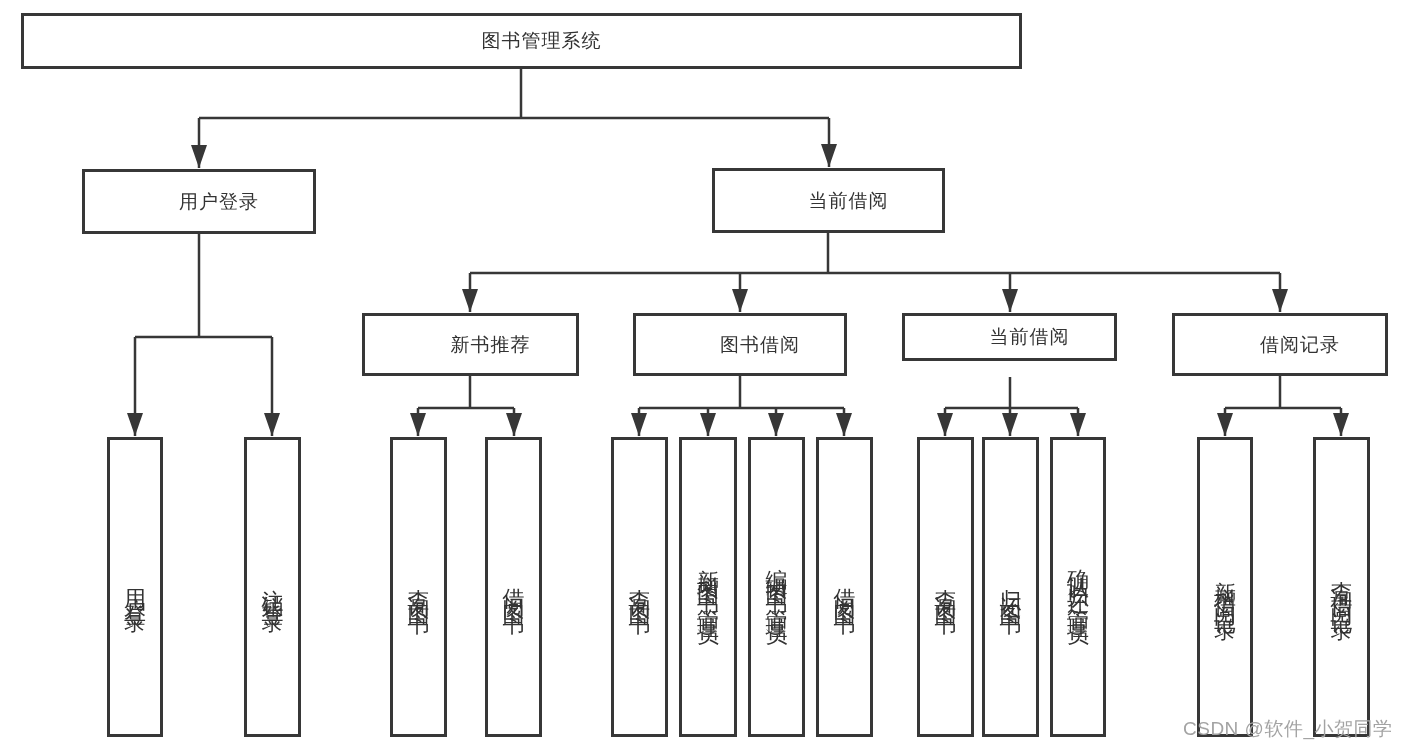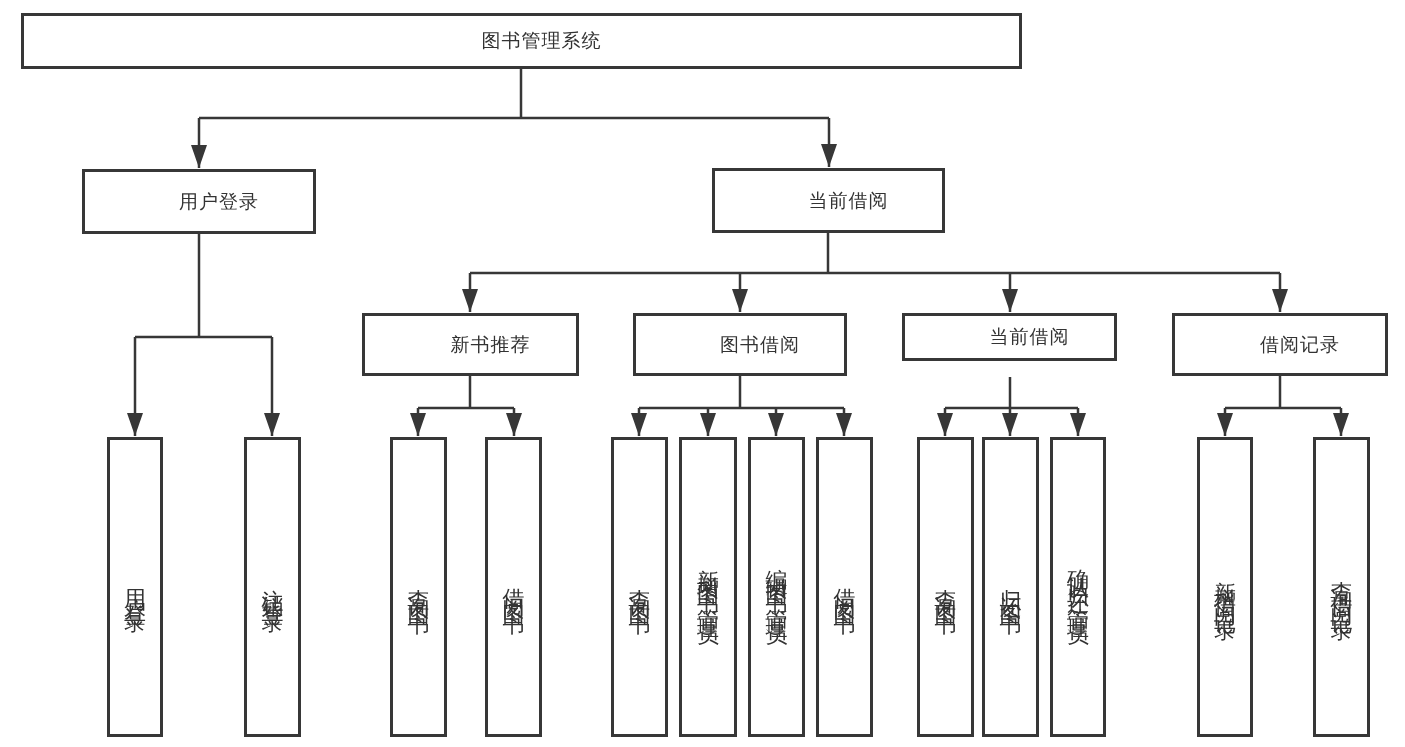--- a/index.html
+++ b/index.html
@@ -159,14 +159,15 @@
     <span>确认归还（管理员）</span>
   </div>
 
   <div class="box v" style="left:1197px;top:437px;width:56px;height:300px">
     <span>新增借阅记录</span>
   </div>
   <div class="box v" style="left:1313px;top:437px;width:57px;height:300px">
     <span>查询借阅记录</span>
   </div>
 
+  <div class="watermark">CSDN @软件_小贺同学</div>
 
 </div>
 
 </body></html>

